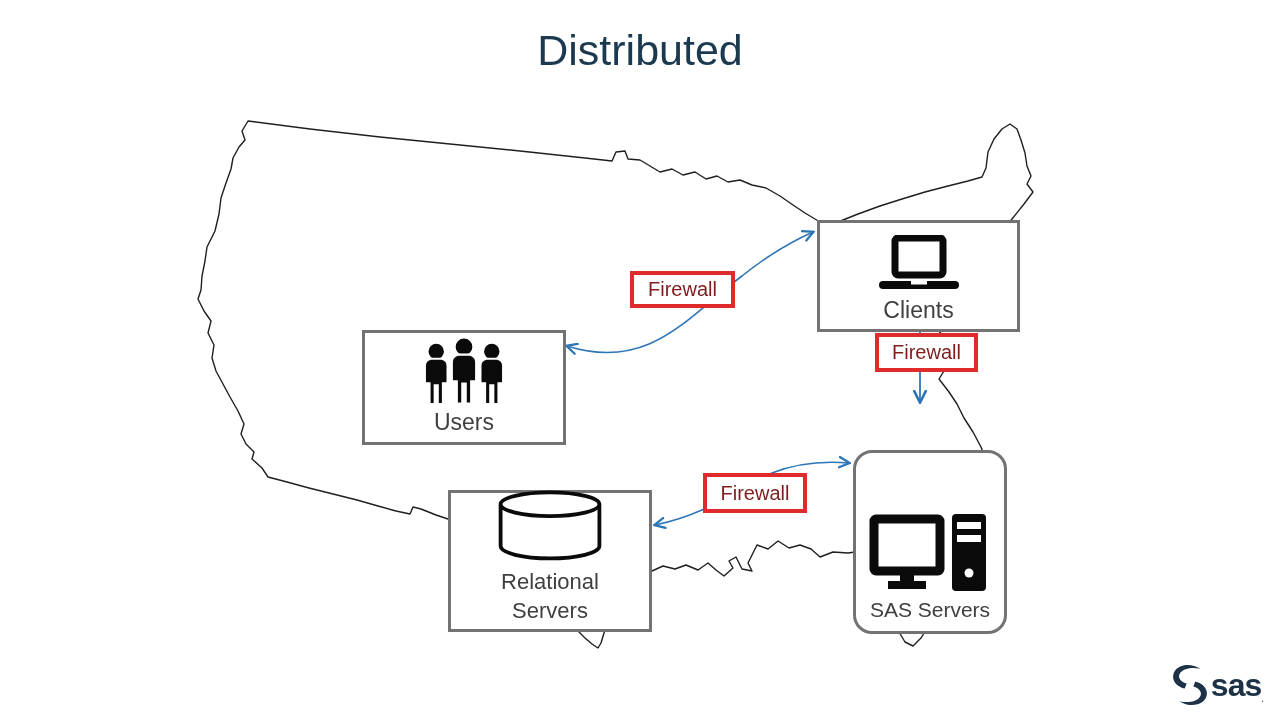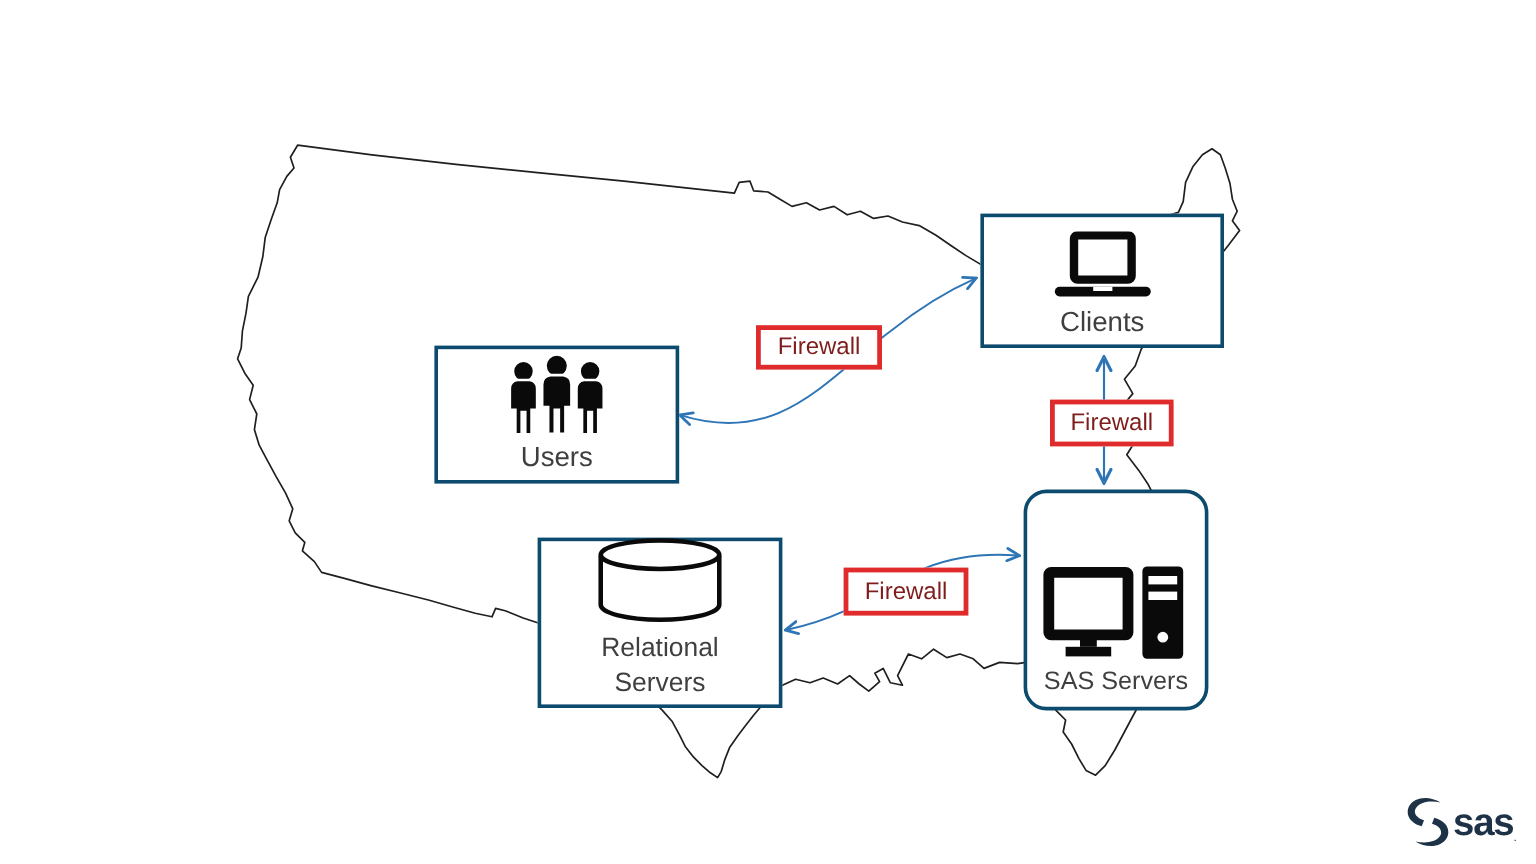--- a/index.html
+++ b/index.html
@@ -14,23 +14,23 @@
   
   .slide-title{
     position:absolute;top:22px;left:0;width:1280px;
     text-align:center;color:#1B3A50;
     font-size:43px;line-height:57px;font-weight:400;
     letter-spacing:0px;
   }
 
   
   .node{
-    position:absolute;background:#ffffff;border:3px solid #0c4a6e;
+    position:absolute;background:#ffffff;border:3px solid #737373;
     box-sizing:border-box;display:flex;flex-direction:column;
-    align-items:center;justify-content:flex-end;
+    align-items:center;justify-content:flex-end;margin-top:42px;
   }
   .node .icon{flex:0 0 auto;display:flex;align-items:flex-end;justify-content:center;}
   .node .node-label{
     color:#3F3F3F;font-size:23px;line-height:30px;text-align:center;
     font-weight:400;white-space:nowrap;
   }
   #users-node   {left:362px;top:288px;width:204px;height:115px;padding-bottom:5px;}
   #clients-node {left:817px;top:178px;width:203px;height:112px;padding-bottom:4px;}
   #sas-node     {left:853px;top:408px;width:154px;height:184px;padding-bottom:6px;border-radius:19px;}
   #sas-node .node-label{font-size:21px;}
@@ -85,20 +85,21 @@
        L262,468 L252,459 L254,452 L246,444 L241,434 L244,424 L238,411 L230,397 L223,384 L216,371
        L212,358 L214,345 L208,333 L211,321 L204,311 L198,299 L201,290 L202,276 L205,261 L207,247
        L215,231 L219,214 L221,198 L226,183 L231,169 L233,158 L239,147 L245,140 L242,131 Z" fill="none" stroke="#1F1F1F" stroke-width="1.4" stroke-linejoin="round"></path>
 
   <path d="M567,346 C650,372 688,316 742,276 C772,252 795,240 813,232" fill="none" stroke="#2E75B6" stroke-width="1.6" marker-start="url(#arw)" marker-end="url(#arw)"></path>
   <path d="M920,298 L920,402" fill="none" stroke="#2E75B6" stroke-width="1.8" marker-start="url(#arw)" marker-end="url(#arw)"></path>
   <path d="M655,525 C715,512 735,488 772,473 C800,462 825,461 849,463" fill="none" stroke="#2E75B6" stroke-width="1.6" marker-start="url(#arw)" marker-end="url(#arw)"></path>
 </svg>
 
 <div class="slide-title">
+  <div>Distributed</div>
 </div>
 
 <div class="node" id="users-node">
   <span class="icon">
     <svg width="122" height="72" viewBox="-58 -4 116 70">
       <g fill="#0a0a0a" stroke="#ffffff" stroke-width="2">
         <g transform="translate(-27,5)">
           <circle cx="0" cy="7" r="8.5"></circle>
           <path d="M-11,21 Q-11,15 -5,14 L5,14 Q11,15 11,21 L11,38 L6.5,38 L6.5,58 L1.5,58 L1.5,40 L-1.5,40 L-1.5,58 L-6.5,58 L-6.5,38 L-11,38 Z"></path>
         </g>

